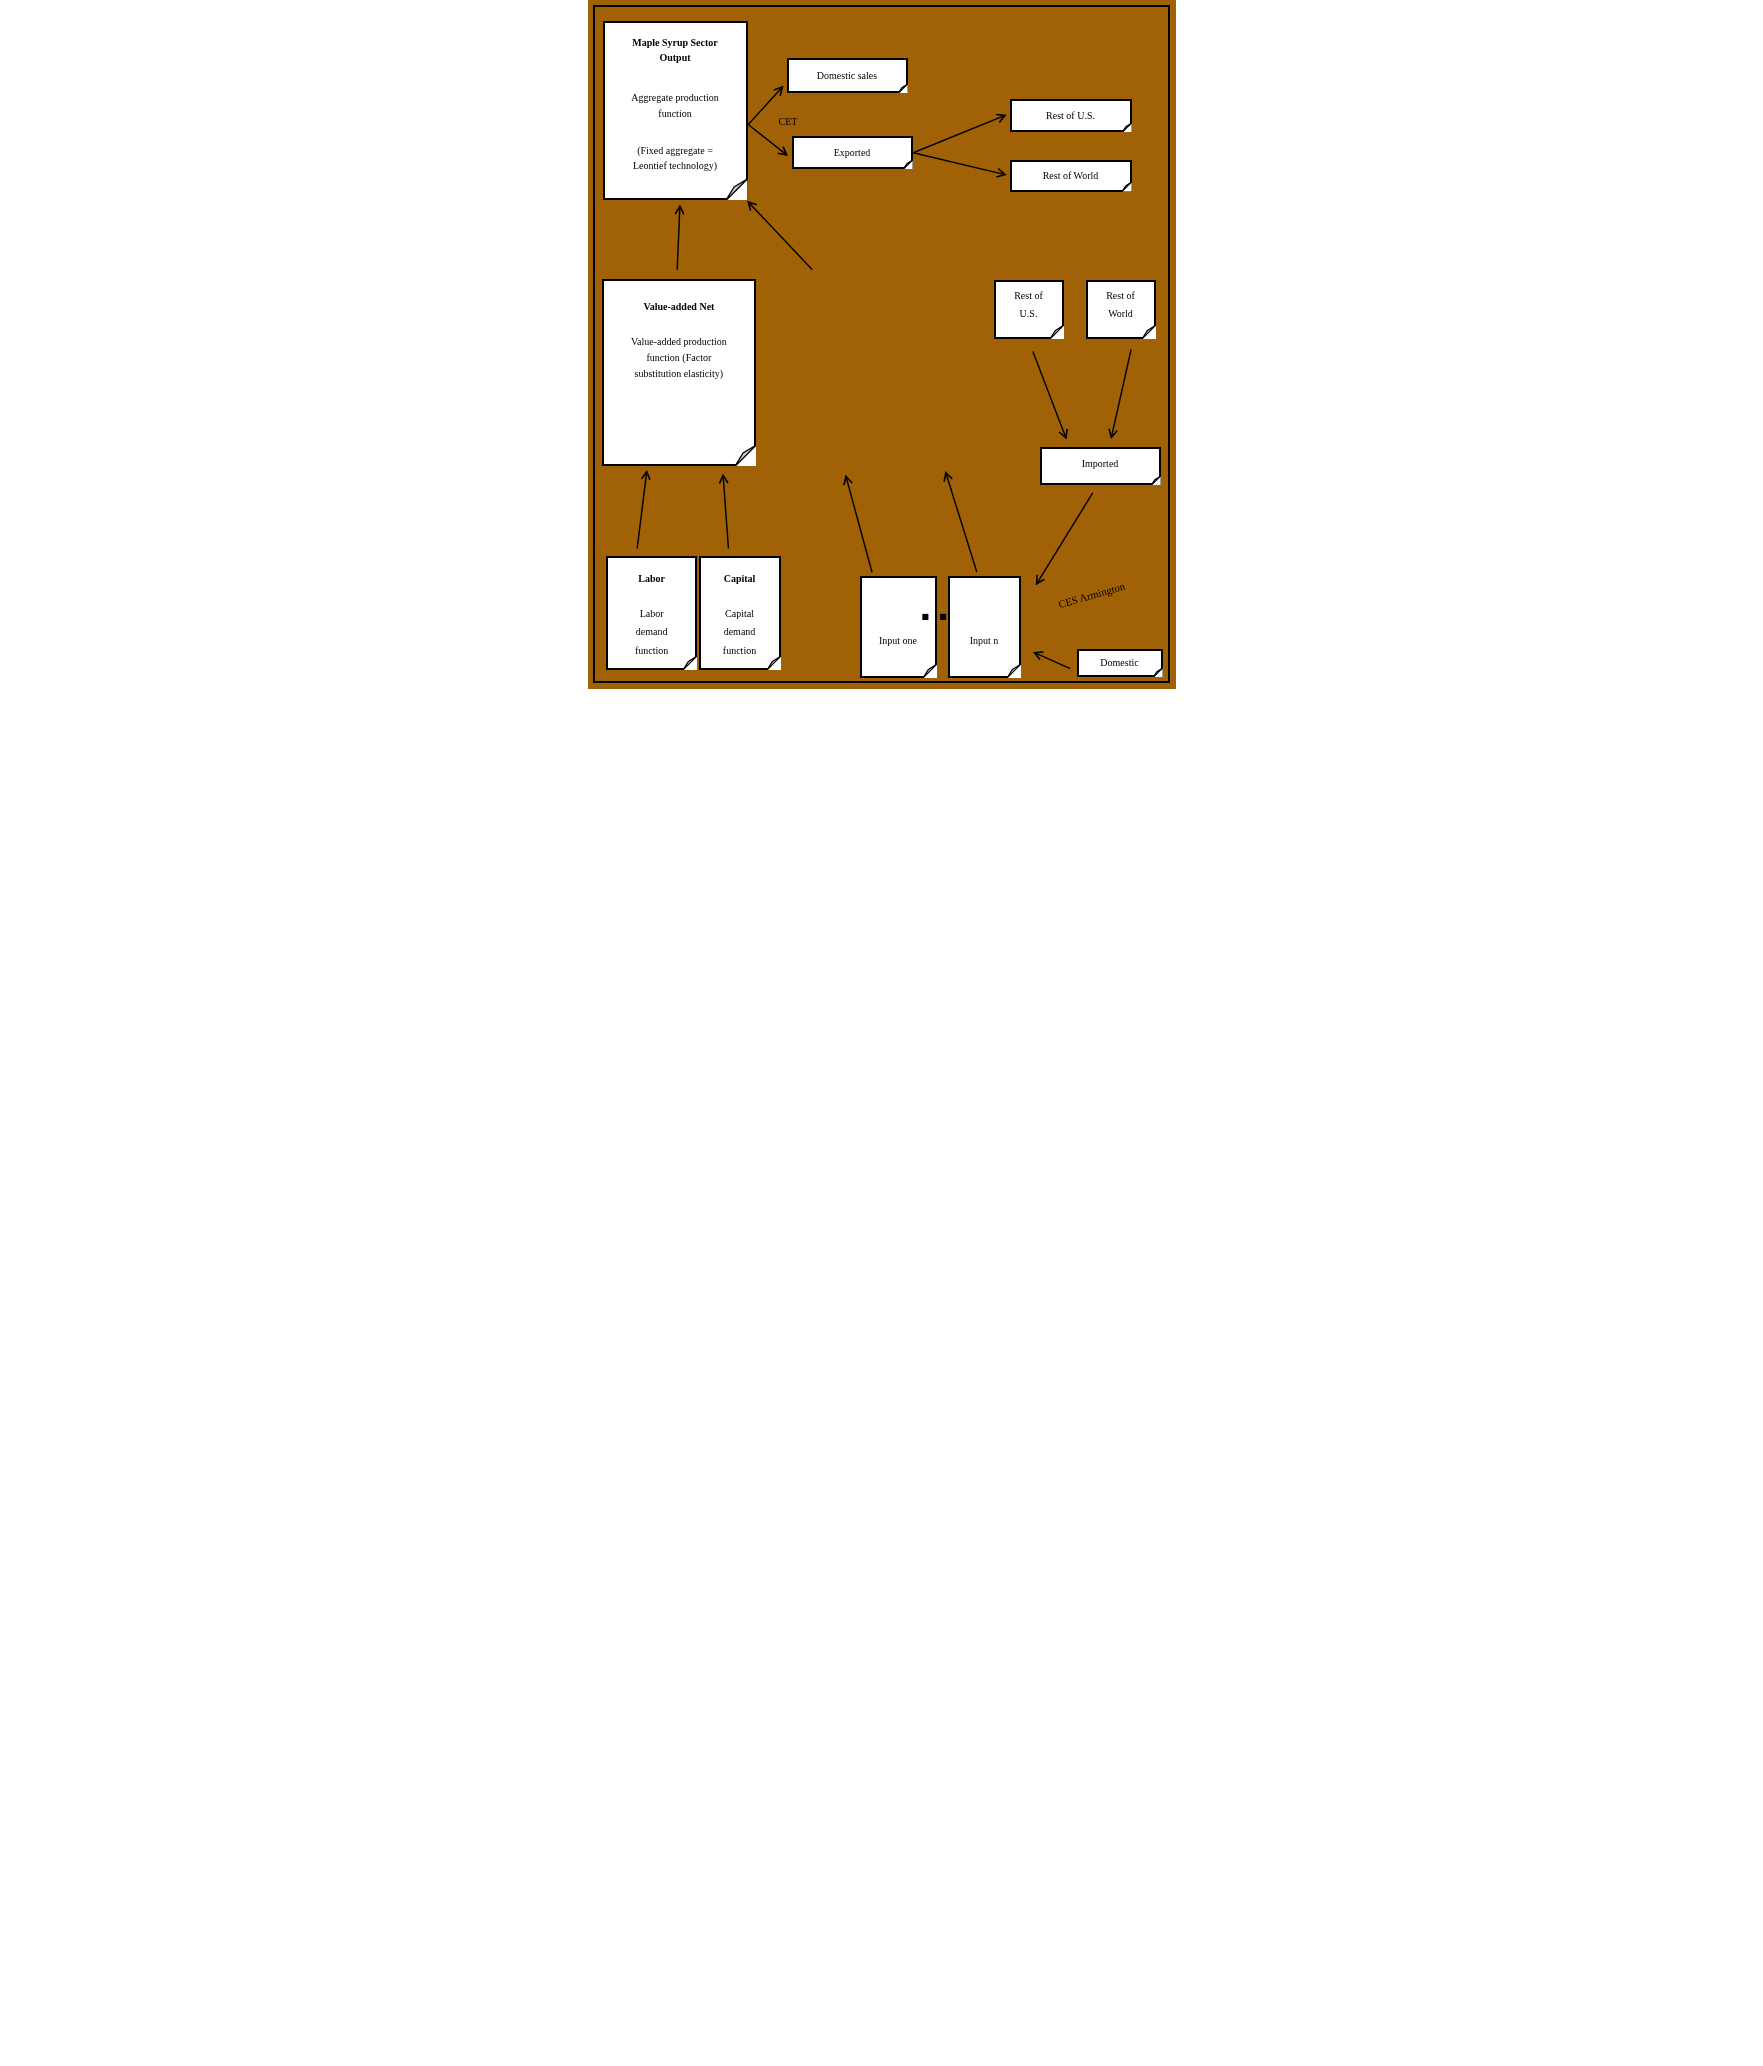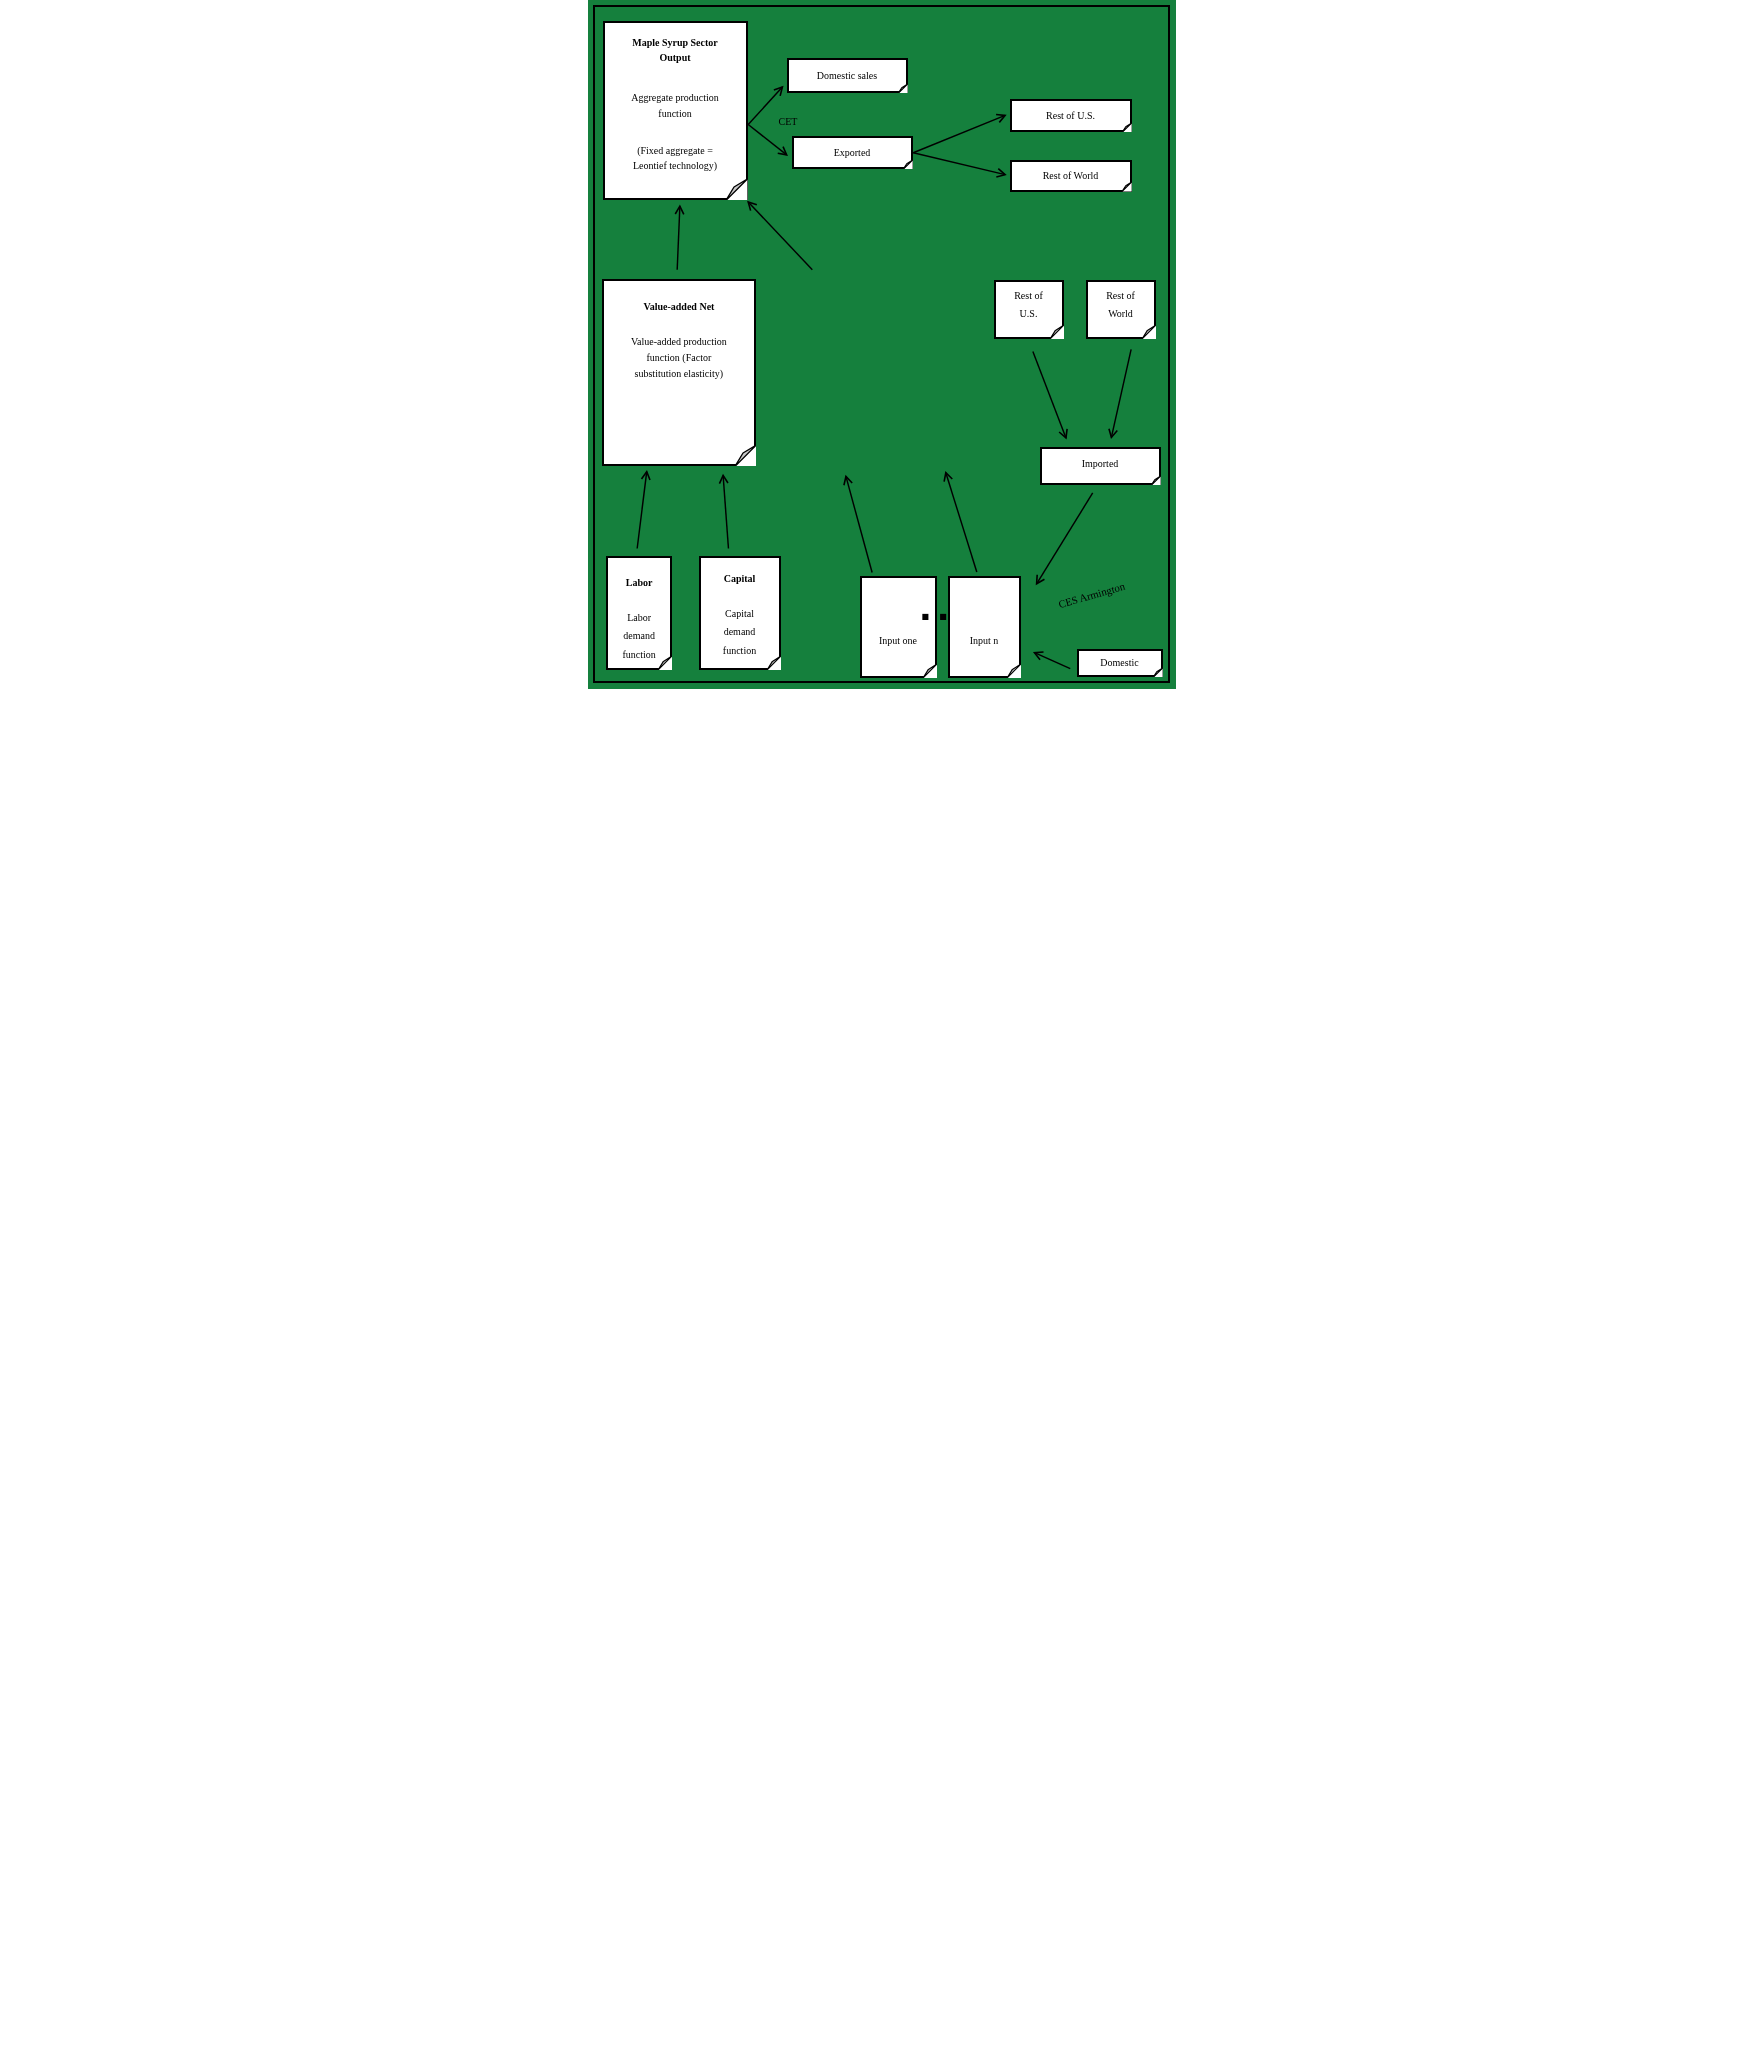--- a/index.html
+++ b/index.html
@@ -1,21 +1,21 @@
 <!DOCTYPE html>
 <html style="font-size:8.5px"><head>
 <meta charset="utf-8">
 <style>
   html,body{margin:0;padding:0;background:#ffffff;}
   .stage{
     position:relative;
     width:588px;
     height:689px;
     margin:0 auto;
-    background:#15803d;
+    background:#a16207;
     font-family:"Liberation Serif","DejaVu Serif",serif;
     color:#000;
     overflow:hidden;
   }
   .outer-frame{
     position:absolute;
     left:5.3px;top:5.3px;
     width:577px;height:678px;
     border:2.1px solid #000;
     box-sizing:border-box;
@@ -52,21 +52,21 @@
   .n-value-added{left:14.4px;top:279px;width:154px;height:187px;justify-content:flex-start;padding-top:18px;}
   .n-value-added .title{margin-bottom:19px;}
   .n-value-added .body{max-width:100px;line-height:1.62;}
   .n-intermediate{left:191px;top:280px;width:194px;height:186px;justify-content:flex-start;padding-top:32px;}
   .n-intermediate .title{margin-bottom:19px;}
   .n-intermediate .body{max-width:140px;line-height:1.62;}
   .n-rest-us-mid{left:406px;top:280px;width:70px;height:59px;padding-bottom:8.5px;line-height:1.8;}
   .n-rest-us-mid .lbl, .n-rest-world-mid .lbl{max-width:38px;}
   .n-rest-world-mid{left:498px;top:280px;width:70px;height:59px;padding-bottom:8.5px;line-height:1.8;}
   .n-imported{left:452px;top:447px;width:121px;height:38px;padding-bottom:5.3px;}
-  .n-labor{left:18.7px;top:556px;width:66px;height:114px;justify-content:center;padding-top:13px;}
+  .n-labor{left:18.7px;top:556px;width:91px;height:114px;justify-content:flex-start;padding-top:13px;}
   .n-labor .title{margin-bottom:18px;}
   .n-labor .body{max-width:46px;line-height:1.85;}
   .n-capital{left:111px;top:556px;width:82px;height:114px;justify-content:flex-start;padding-top:13px;}
   .n-capital .title{margin-bottom:18px;}
   .n-capital .body{max-width:46px;line-height:1.85;}
   .n-input-one{left:272px;top:576px;width:77px;height:102px;padding-top:28px;}
   .n-input-n{left:360px;top:576px;width:73px;height:102px;padding-top:28px;}
   .n-domestic{left:489px;top:649px;width:86px;height:28px;}
 
   .edge-label{position:absolute;font-size:10px;}

